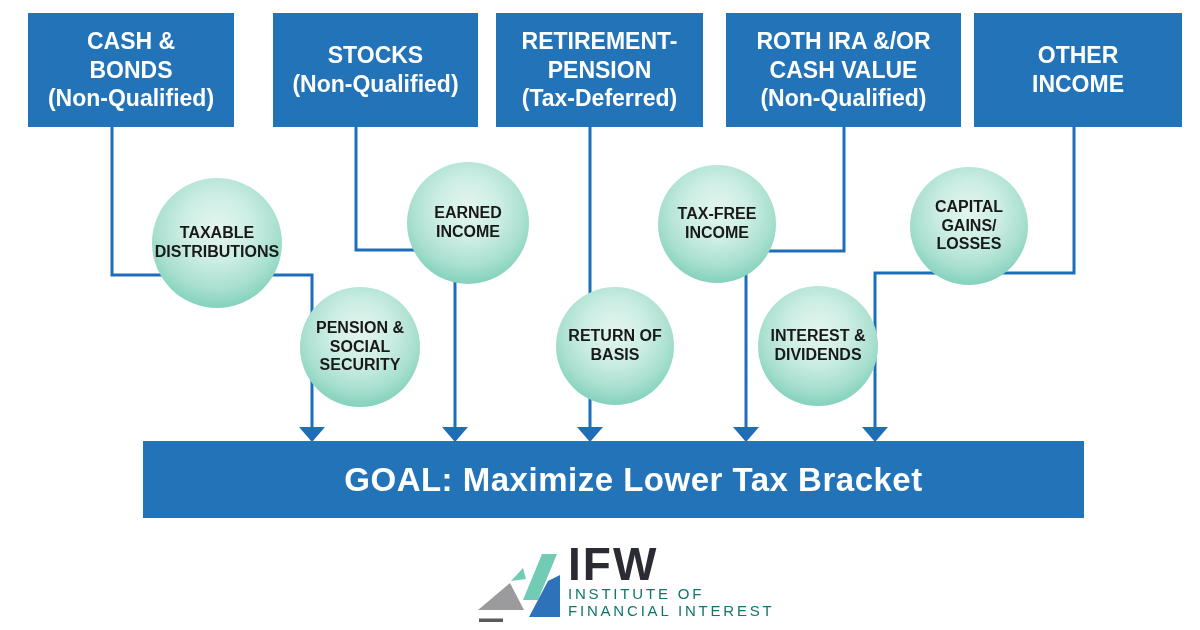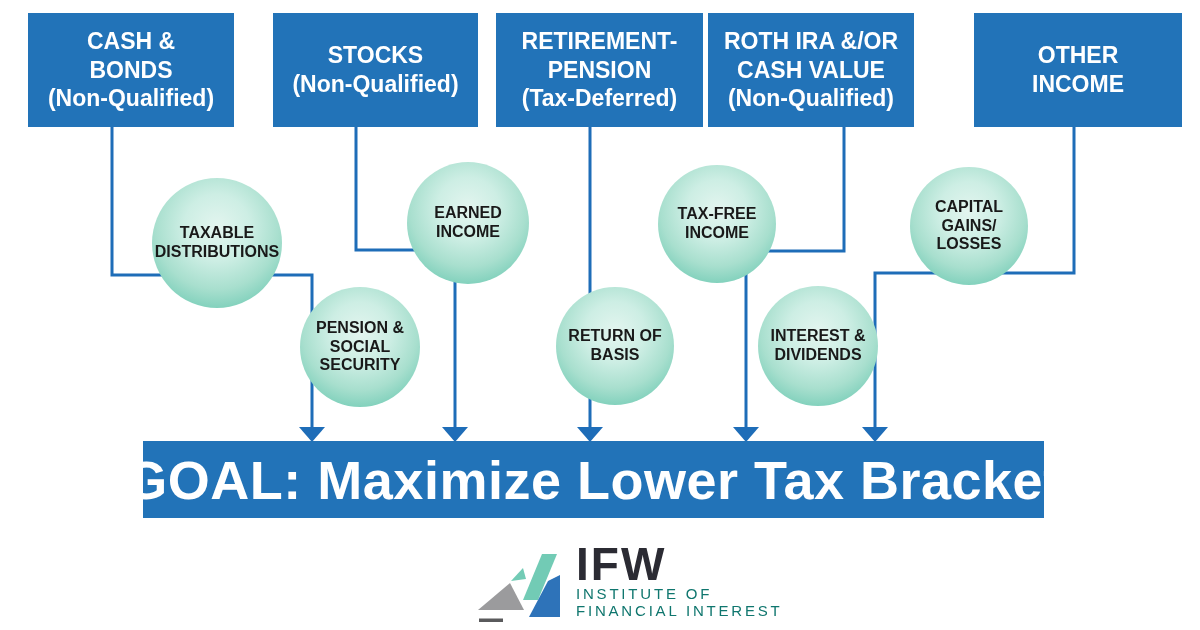--- a/index.html
+++ b/index.html
@@ -18,21 +18,21 @@
   .tbox{
     position:absolute;top:13px;height:114px;z-index:3;
     background:var(--blue-box);color:#ffffff;
     font-weight:700;font-size:23px;line-height:1.24;
     display:flex;align-items:center;justify-content:center;
     text-align:center;white-space:pre-line;
   }
   .b1{left:28px;width:206px;}
   .b2{left:273px;width:205px;}
   .b3{left:496px;width:207px;}
-  .b4{left:708px;width:206px;}
+  .b4{left:726px;width:235px;}
   .b5{left:974px;width:208px;}
 
   
   .circle{
     position:absolute;z-index:2;border-radius:50%;
     background:radial-gradient(circle at 50% 38%, #e3f5ef 0%, #cdeee4 32%, #a8dfce 60%, #74ccb6 85%, #5fc0a9 100%);
     color:var(--circle-text);font-weight:700;font-size:16px;line-height:1.18;
     display:flex;align-items:center;justify-content:center;
     text-align:center;white-space:pre-line;
   }
@@ -41,28 +41,28 @@
   .c3{left:658px;top:165px;width:118px;height:118px;}
   .c4{left:910px;top:167px;width:118px;height:118px;}
   .c5{left:300px;top:287px;width:120px;height:120px;}
   .c6{left:556px;top:287px;width:118px;height:118px;}
   .c7{left:758px;top:286px;width:120px;height:120px;}
 
   
   .banner{
     position:absolute;left:143px;top:441px;width:901px;height:77px;z-index:3;
     background:var(--blue-box);color:#ffffff;
-    font-weight:700;font-size:54px;letter-spacing:.5px;
-    display:flex;align-items:center;justify-content:center;white-space:nowrap;
+    font-weight:700;font-size:33px;letter-spacing:.5px;
+    display:flex;align-items:center;justify-content:center;white-space:nowrap;padding-left:40px;
   }
 
   
   .logo{position:absolute;left:474px;top:544px;z-index:3;display:flex;align-items:flex-start;}
   .logo-mark{width:88px;height:78px;margin-top:2px;}
-  .logo-text{margin-left:14px;}
+  .logo-text{margin-left:6px;}
   .logo-acronym{
     color:#2b2b33;font-weight:700;font-size:46px;line-height:40px;letter-spacing:2px;
   }
   .logo-sub{
     color:#0f766e;font-weight:400;font-size:15px;line-height:14px;letter-spacing:2.8px;margin-top:3px;
   }
 </style>
 </head>
 <body>
 

